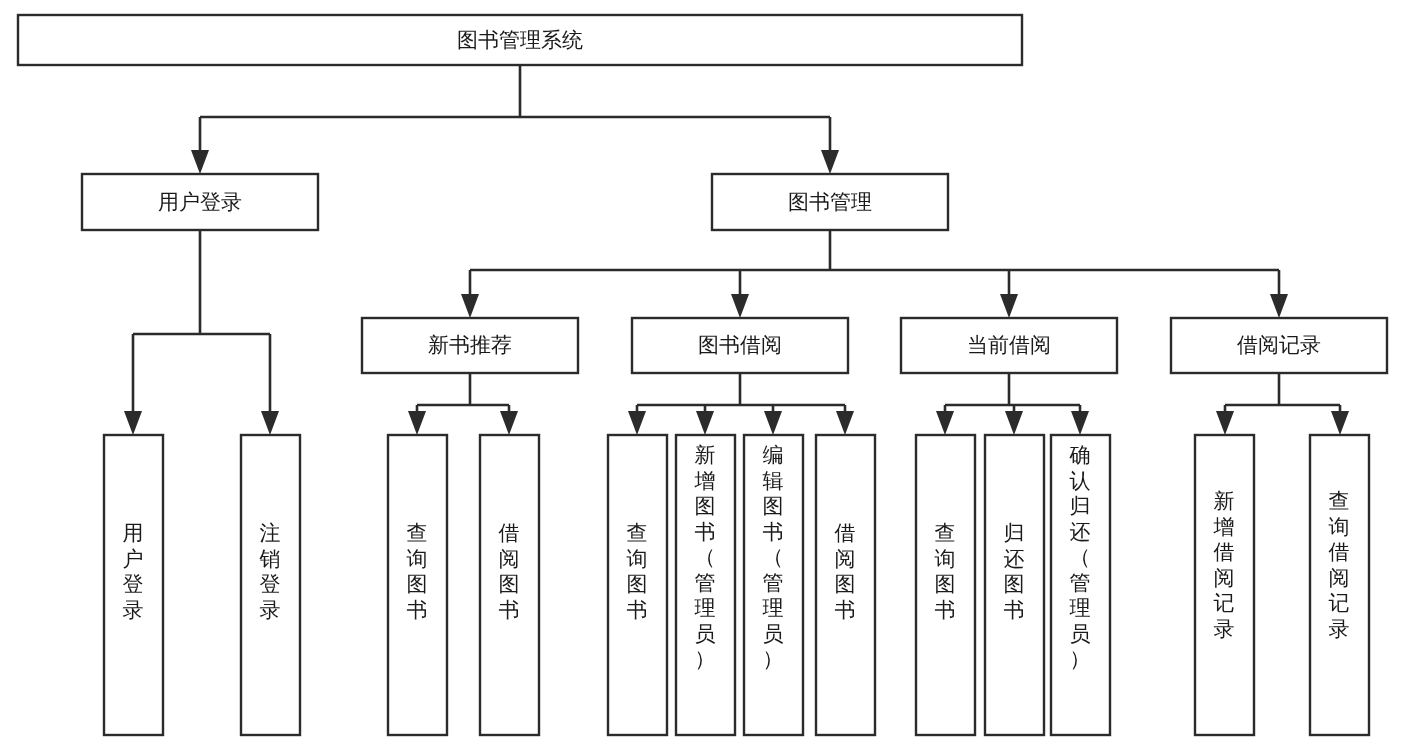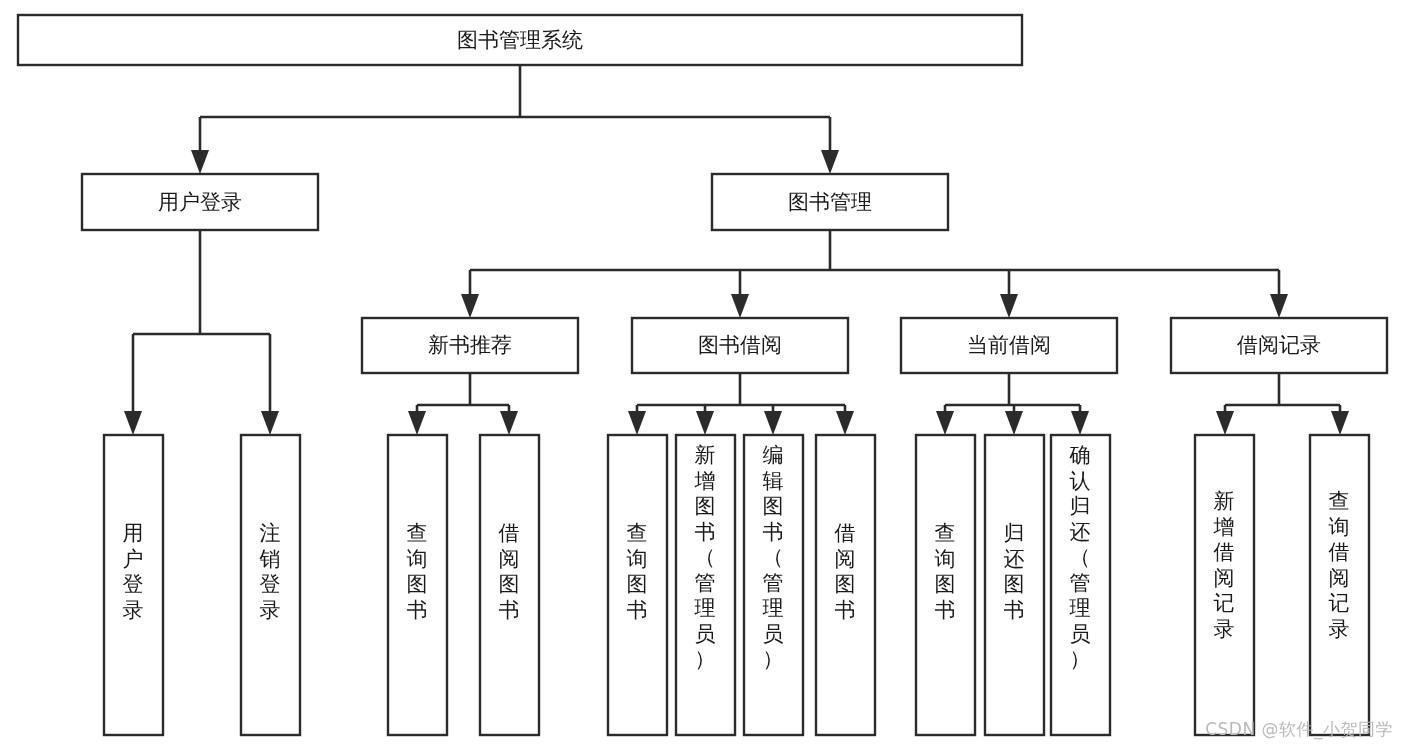--- a/index.html
+++ b/index.html
@@ -204,14 +204,13 @@
       <text class="node-label-v" x="1224" y="508"><tspan x="1224" y="508">新</tspan><tspan x="1224" y="533.5">增</tspan><tspan x="1224" y="559">借</tspan><tspan x="1224" y="584.5">阅</tspan><tspan x="1224" y="610">记</tspan><tspan x="1224" y="635.5">录</tspan></text>
     </g>
 
     <g>
       <rect class="node-box" x="1310" y="435" width="59" height="300"></rect>
       <text class="node-label-v" x="1339" y="508"><tspan x="1339" y="508">查</tspan><tspan x="1339" y="533.5">询</tspan><tspan x="1339" y="559">借</tspan><tspan x="1339" y="584.5">阅</tspan><tspan x="1339" y="610">记</tspan><tspan x="1339" y="635.5">录</tspan></text>
     </g>
 
   </svg>
 
-  <div class="watermark-text">CSDN @软件_小贺同学</div>
 </div>
 
 </body></html>

